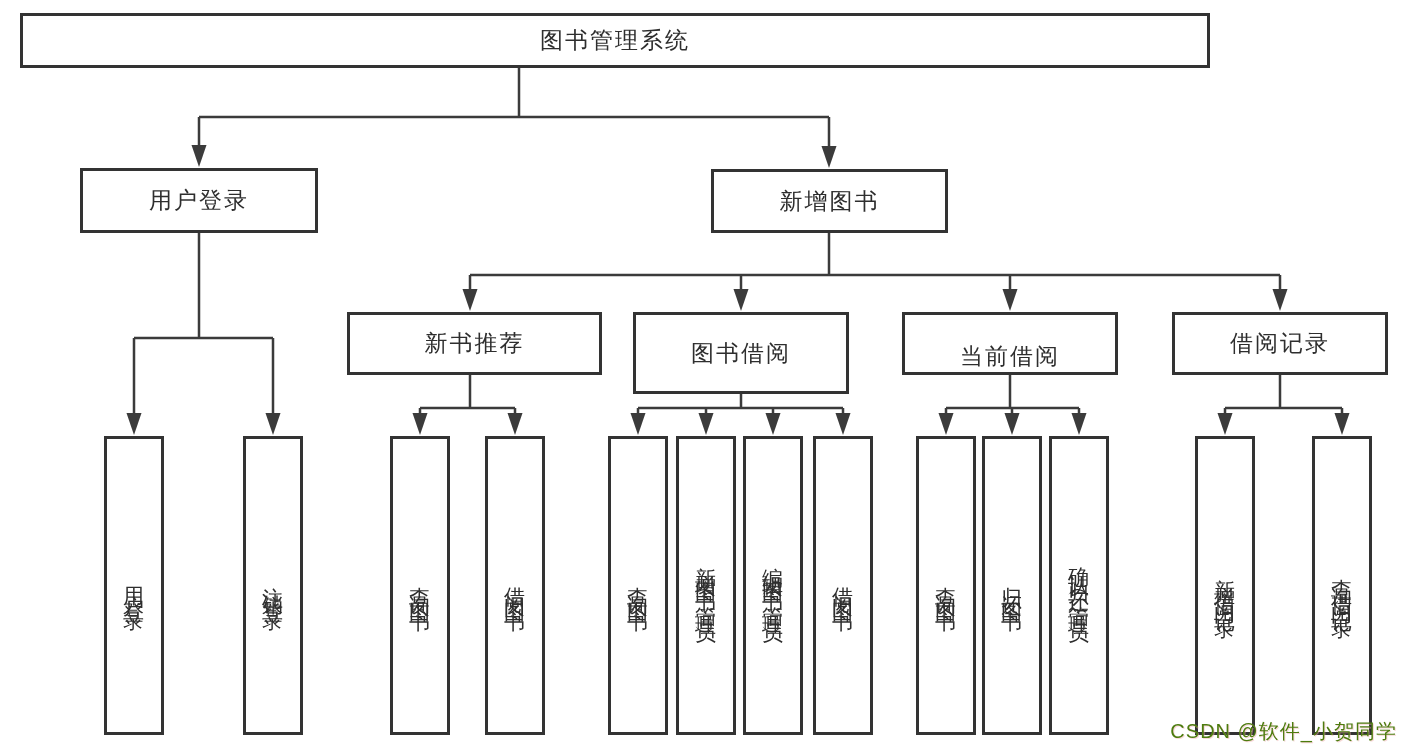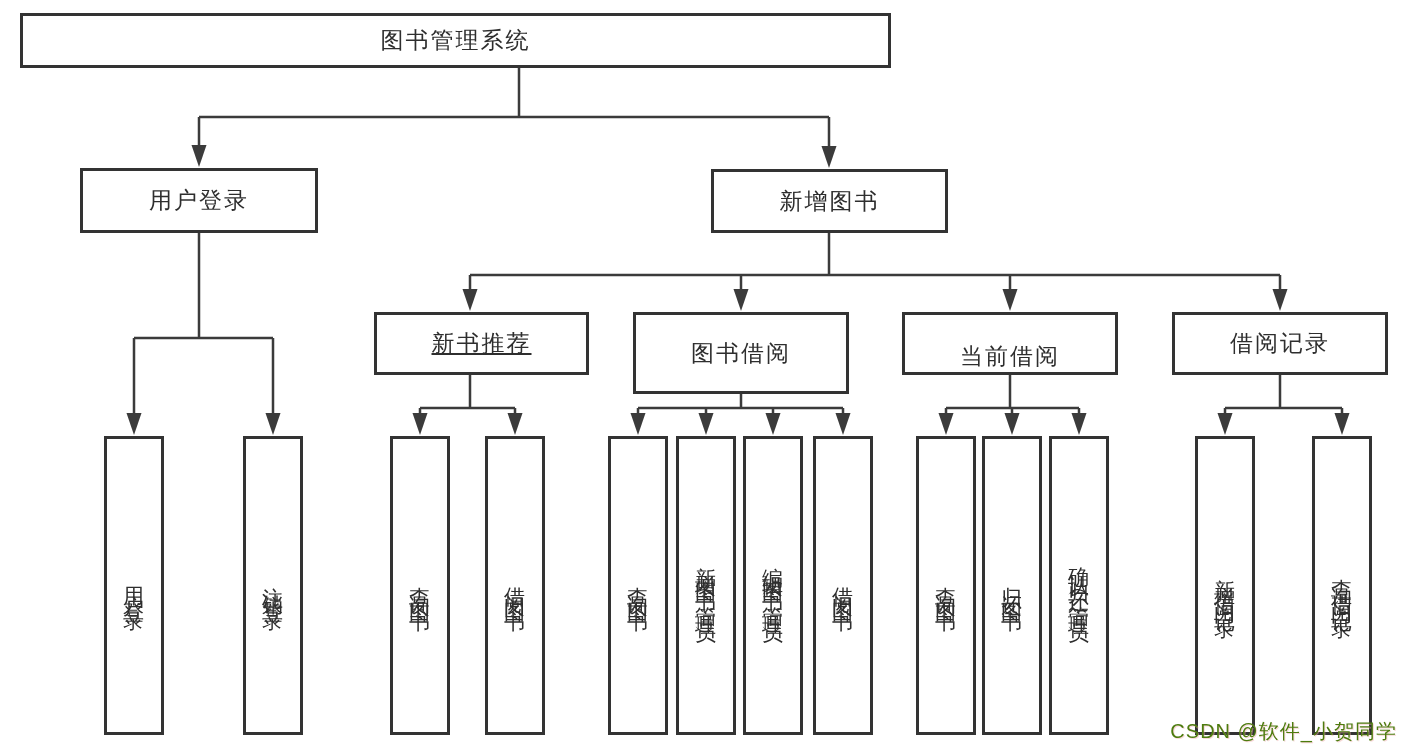--- a/index.html
+++ b/index.html
@@ -39,24 +39,24 @@
     font-size: 21px;
   }
   .leaf .vtext {
     writing-mode: vertical-rl;
     text-orientation: mixed;
     letter-spacing: 8px;
     line-height: 1;
     white-space: nowrap;
   }
 
-  #node-root           { left: 20px;   top: 13px;  width: 871px; height: 55px; }
+  #node-root           { left: 20px;   top: 13px;  width: 1190px; height: 55px; }
   #node-user-login     { left: 80px;   top: 168px; width: 238px;  height: 65px; }
   #node-book-mgmt      { left: 711px;  top: 169px; width: 237px;  height: 64px; }
-  #node-new-books      { left: 374px;  top: 312px; width: 215px;  height: 63px; text-decoration: underline; }
+  #node-new-books      { left: 347px;  top: 312px; width: 255px;  height: 63px; }
   #node-book-borrow    { left: 633px;  top: 312px; width: 216px;  height: 82px; }
   #node-current-borrow { left: 902px;  top: 312px; width: 216px;  height: 63px; align-items: flex-end; }
   #node-borrow-record  { left: 1172px; top: 312px; width: 216px;  height: 63px; }
 
   #leaf-user-login  { left: 104px; }
   #leaf-logout      { left: 243px; }
   #leaf-nb-query    { left: 390px; }
   #leaf-nb-borrow   { left: 485px; }
   #leaf-bb-query    { left: 608px; }
   #leaf-bb-add      { left: 676px; }

